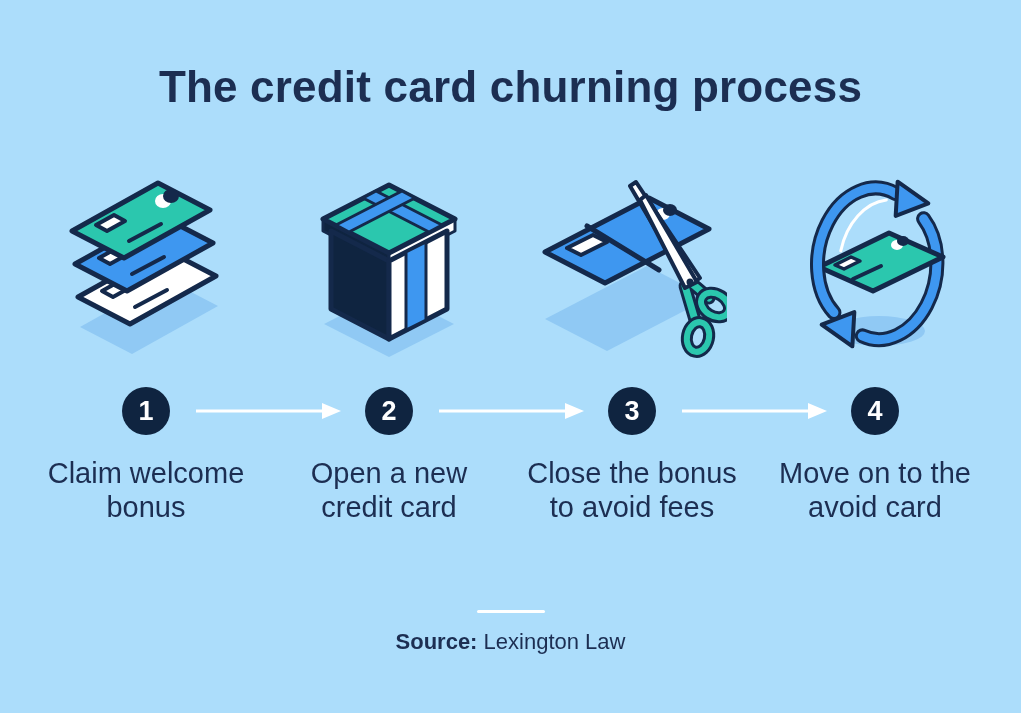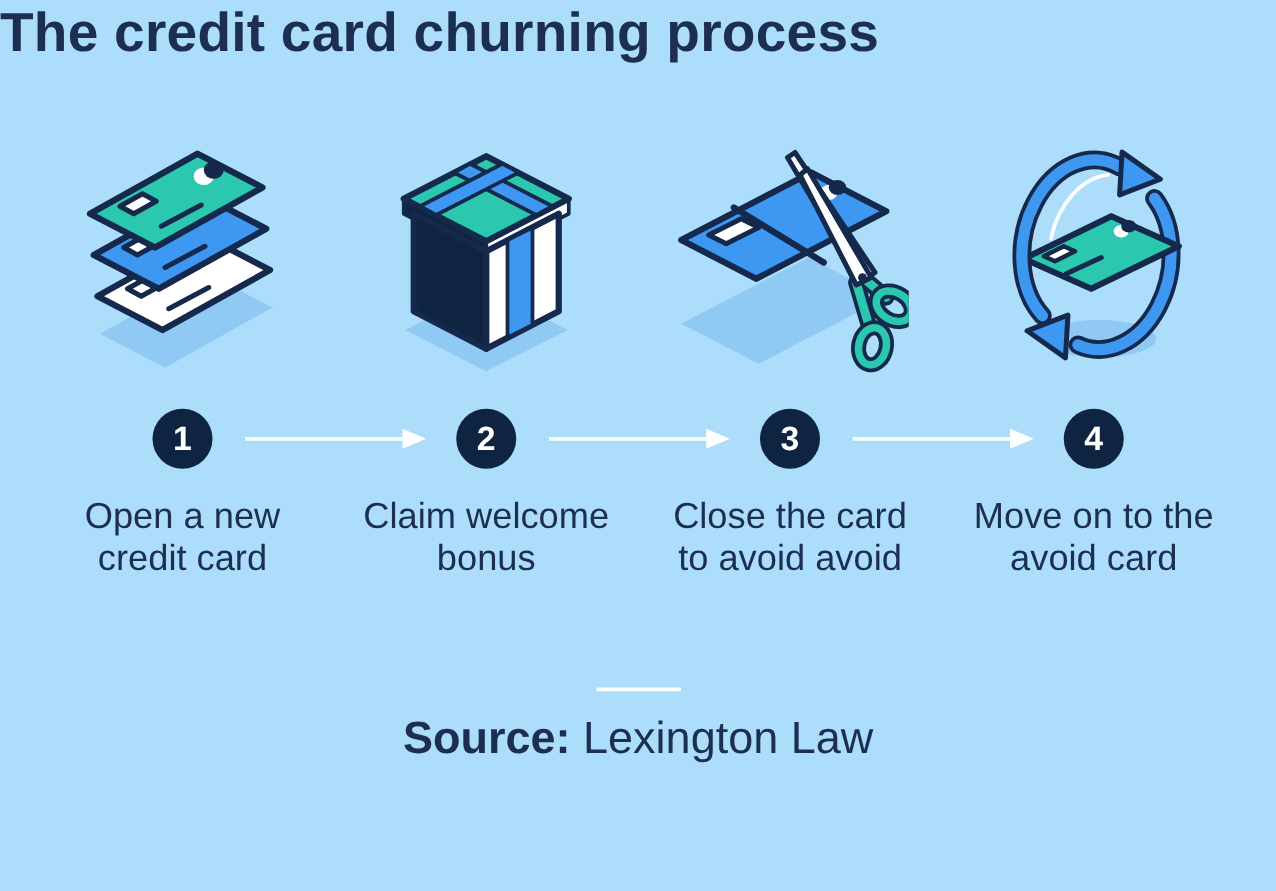--- a/index.html
+++ b/index.html
@@ -7,20 +7,22 @@
   .canvas {
     position: relative;
     width: 1021px;
     height: 713px;
     background: var(--bg, #ACDDFB);
     font-family: "Liberation Sans", sans-serif;
     overflow: hidden;
   }
   .title {
     margin: 0;
+    padding-top: 60px;
+    text-align: center;
     font-size: 44px;
     line-height: 54px;
     font-weight: 800;
     letter-spacing: 0.2px;
     color: var(--text-navy, #1C2E52);
   }
   .icons-row {
     display: grid;
     grid-template-columns: repeat(4, 243px);
     justify-content: center;
@@ -55,21 +57,21 @@
     margin: 0 auto;
   }
   .divider {
     width: 68px; height: 3px;
     background: #fff; border-radius: 2px;
     margin: 86px auto 0;
   }
   .source {
     margin: 16px 0 0;
     text-align: center;
-    font-size: 36px;
+    font-size: 22px;
     color: var(--text-navy, #1C2E52);
   }
   .source strong { font-weight: 800; }
 </style>
 </head>
 <body>
 
 <div class="canvas">
 
   <h1 class="title">The credit card churning process</h1>
@@ -191,23 +193,23 @@
     <svg class="arrow" style="left:682px" width="146" height="18" viewBox="0 0 146 18">
       <line x1="0" y1="9" x2="127" y2="9" stroke="#fff" stroke-width="3"></line>
       <polygon points="126,1 145,9 126,17" fill="#fff"></polygon>
     </svg>
     <div class="badge" style="left:851px">
         <span>4</span>
       </div>
   </div>
 
   <div class="labels-row">
+    <div class="step-label">Claim welcome bonus</div>
     <div class="step-label">Open a new credit card</div>
-    <div class="step-label">Claim welcome bonus</div>
-    <div class="step-label">Close the card to avoid avoid</div>
+    <div class="step-label">Close the bonus to avoid fees</div>
     <div class="step-label">Move on to the avoid card</div>
   </div>
 
   <div class="divider"></div>
 
   <p class="source"><strong>Source:</strong> <span>Lexington Law</span></p>
 
 </div>
 
 </body></html>

